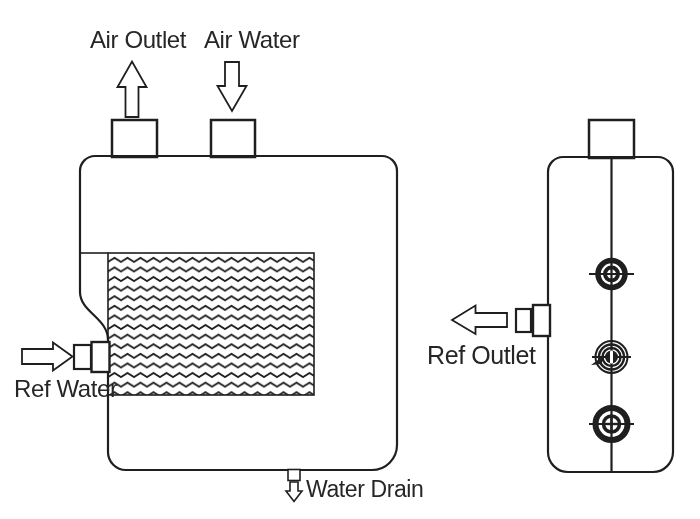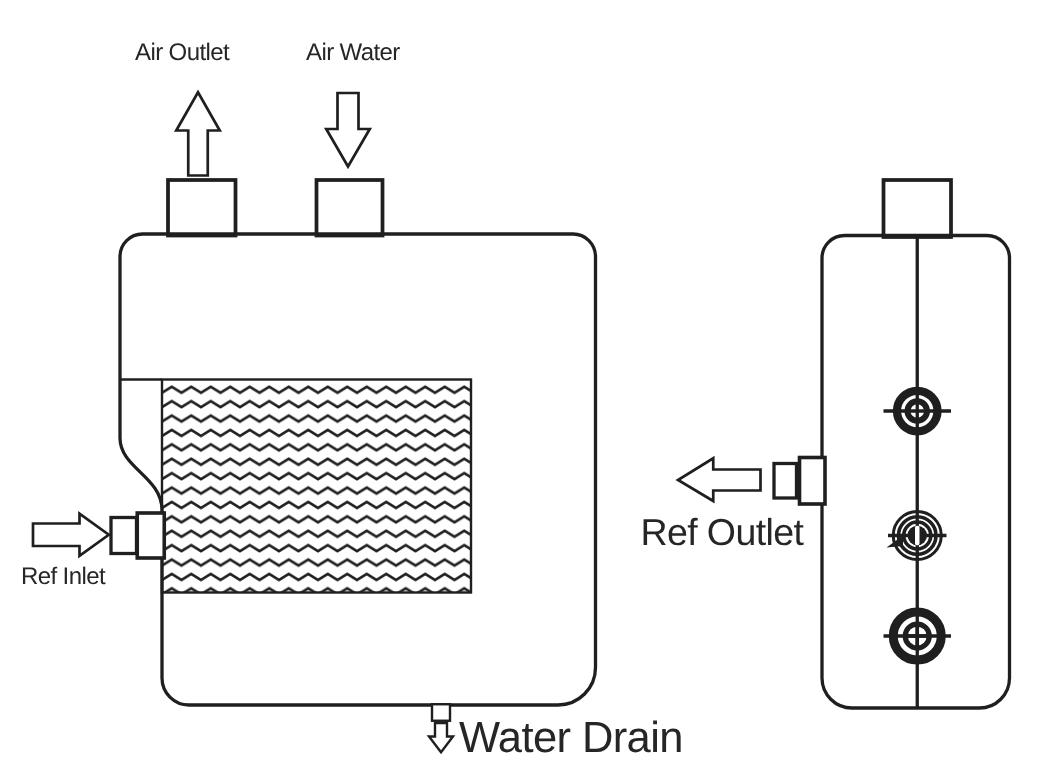--- a/index.html
+++ b/index.html
@@ -15,31 +15,31 @@
     overflow: hidden;
     font-family: "Liberation Sans", sans-serif;
   }
   .canvas svg {
     position: absolute;
     left: 0;
     top: 0;
   }
   .label {
     position: absolute;
-    font-size: 16px;
+    font-size: 24px;
     letter-spacing: -0.4px;
     color: #262626;
     white-space: nowrap;
     line-height: 1.1;
     user-select: none;
   }
   .lbl-air-outlet { left: 90px;  top: 27px; }
   .lbl-air-inlet  { left: 204px; top: 27px; }
   .lbl-ref-inlet  { left: 14px;  top: 376px; }
-  .lbl-water-drain{ left: 306px; top: 477px; font-size: 29px; }
+  .lbl-water-drain{ left: 306px; top: 477px; font-size: 23px; }
   .lbl-ref-outlet { left: 427px; top: 342px; font-size: 25px; }
 </style>
 </head>
 <body>
 
 <div class="canvas">
 
   <svg width="700" height="519" viewBox="0 0 700 519">
     <defs>
       <pattern id="zigzag" width="13" height="9.6" patternUnits="userSpaceOnUse" patternTransform="translate(108,256)">
@@ -111,16 +111,16 @@
         <rect x="516" y="309" width="15" height="23" stroke-width="2.2"></rect>
         <rect x="533" y="305" width="17" height="31" stroke-width="2.4"></rect>
       </g>
 
       <path fill="#ffffff" stroke-width="1.8" d="M 507,313 H 475.5 V 305.5 L 452,320 L 475.5,334 V 327 H 507 Z"></path>
     </g>
   </svg>
 
   <div class="label lbl-air-outlet">Air Outlet</div>
   <div class="label lbl-air-inlet">Air Water</div>
-  <div class="label lbl-ref-inlet">Ref Inlet</div>
+  <div class="label lbl-ref-inlet">Ref Water</div>
   <div class="label lbl-water-drain">Water Drain</div>
   <div class="label lbl-ref-outlet">Ref Outlet</div>
 </div>
 
 </body></html>

